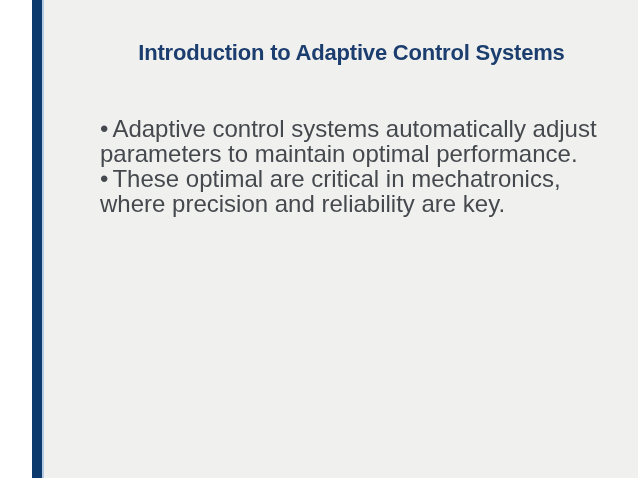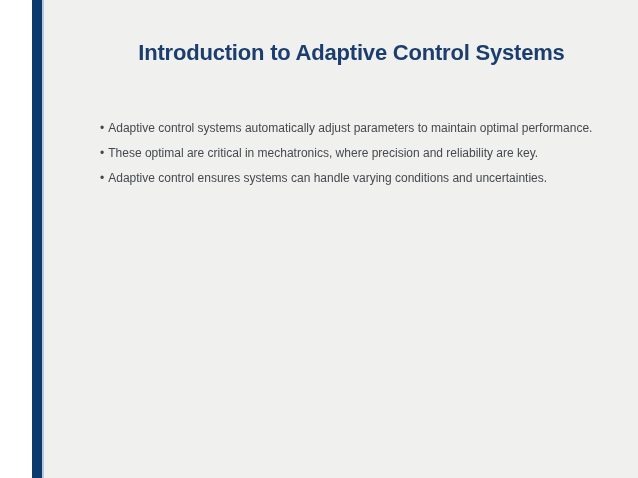--- a/index.html
+++ b/index.html
@@ -46,35 +46,34 @@
     font-size: 22px;
     font-weight: bold;
     letter-spacing: -0.2px;
     line-height: 30px;
   }
   .bullet-list {
     margin-top: 48px;
     margin-left: 54px;
     width: 508px;
     color: var(--body-text);
-    font-size: 12px;
+    font-size: 24px;
     line-height: 25px;
   }
   .bullet-item { margin: 0; }
   .bullet-glyph { margin-right: 4px; }
 </style>
 </head>
 <body>
 
 <div class="slide">
   <div class="edge-bar edge-bar-left"></div>
   <div class="edge-bar edge-bar-right"></div>
 
   <div class="content">
     <h1 class="slide-title">Introduction to Adaptive Control Systems</h1>
 
     <div class="bullet-list">
       <p class="bullet-item"><span class="bullet-glyph">•</span><span>Adaptive control systems automatically adjust parameters to maintain optimal performance.</span></p>
       <p class="bullet-item"><span class="bullet-glyph">•</span><span>These optimal are critical in mechatronics, where precision and reliability are key.</span></p>
-      <p class="bullet-item"><span class="bullet-glyph">•</span><span>Adaptive control ensures systems can handle varying conditions and uncertainties.</span></p>
     </div>
   </div>
 </div>
 
 </body></html>

